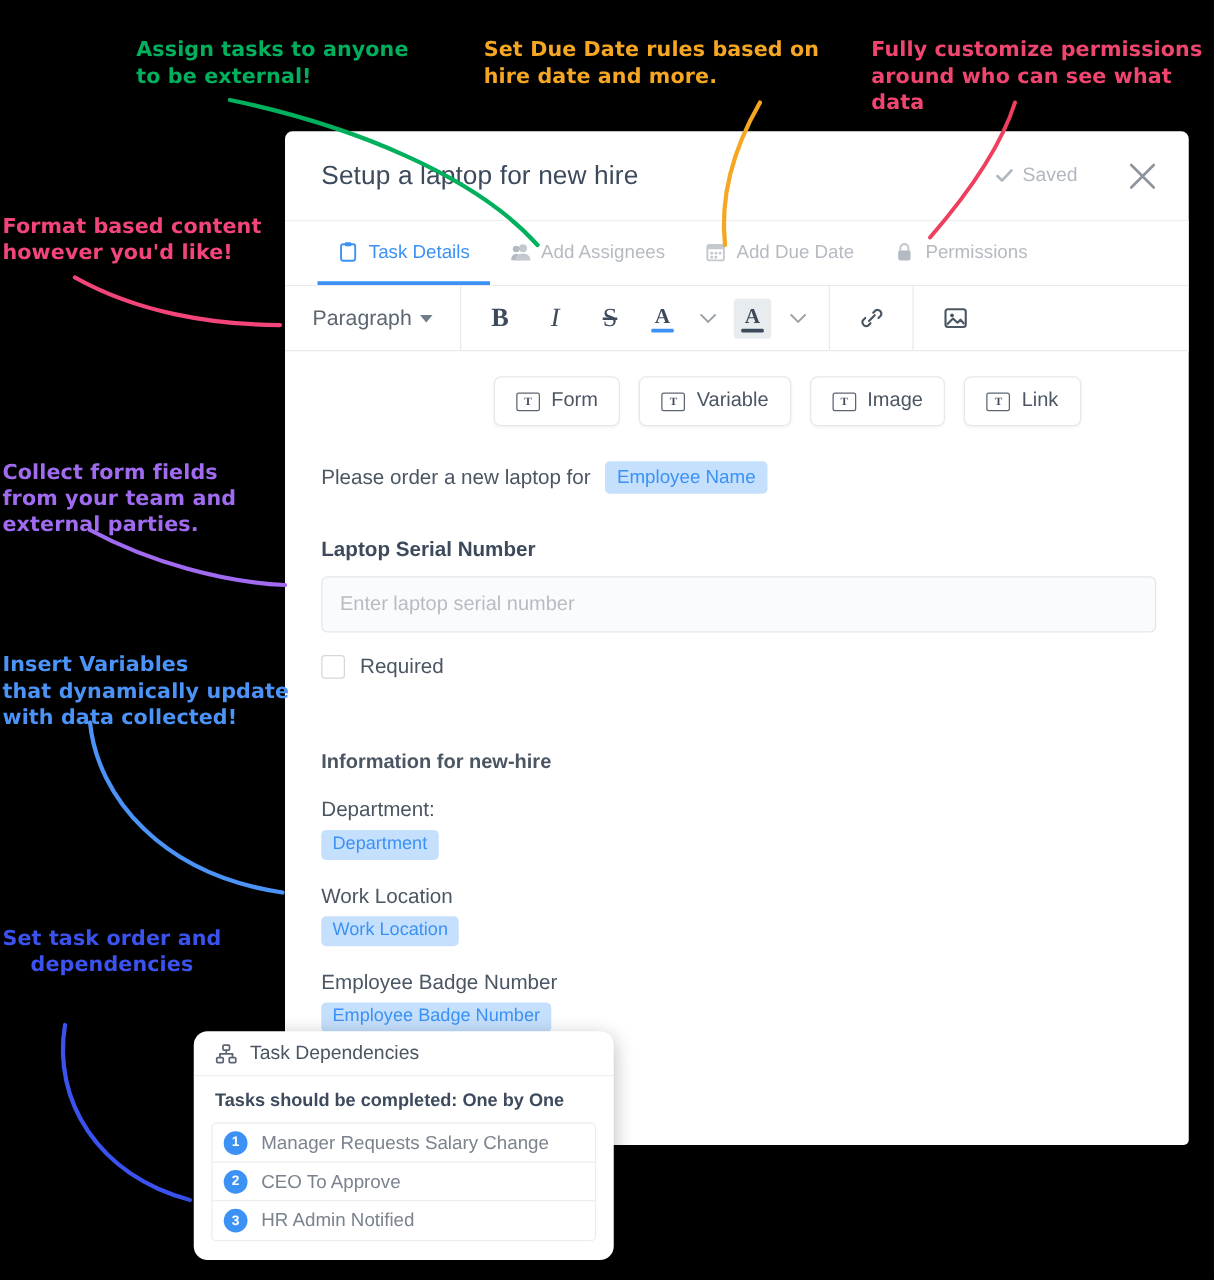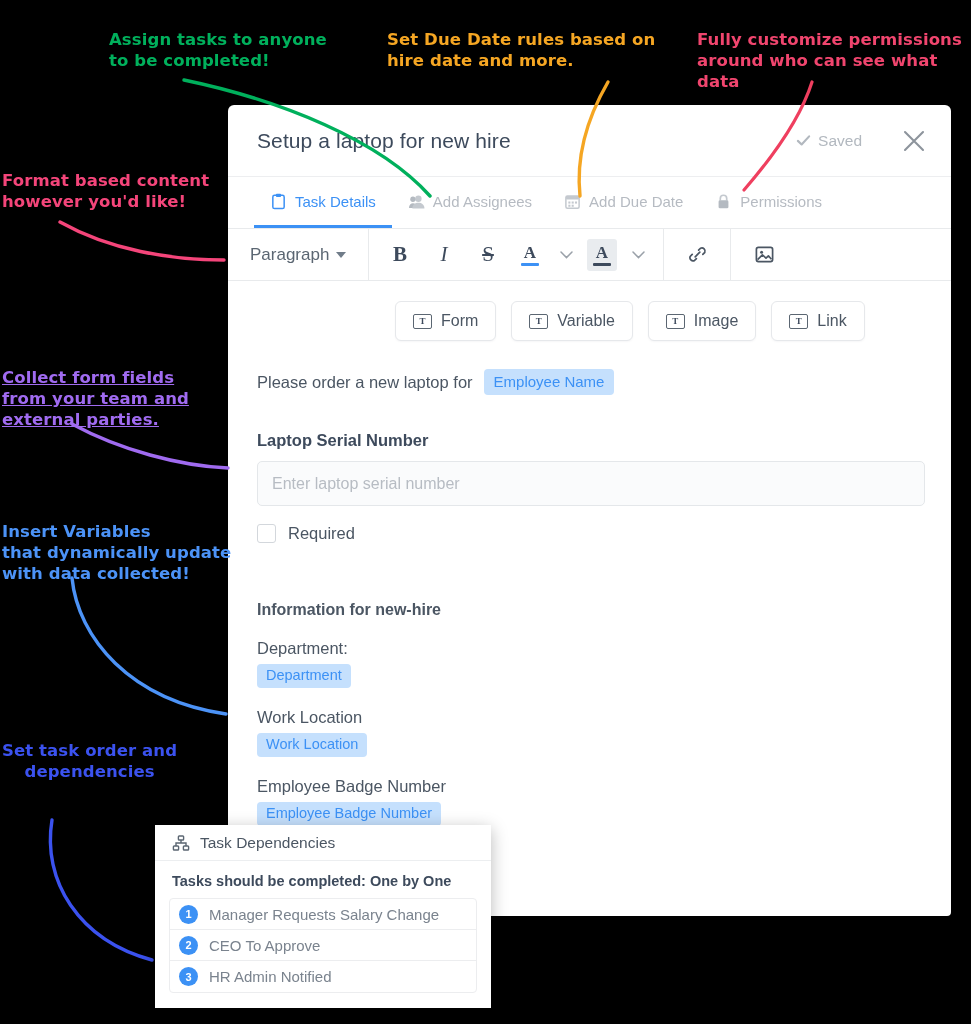--- a/index.html
+++ b/index.html
@@ -27,21 +27,21 @@
     font-size: 16.5px;
     line-height: 21px;
     letter-spacing: 0.1px;
     white-space: pre-line;
     z-index: 40;
   }
   .annot-green  { color: #00b05c; }
   .annot-orange { color: #f5a623; }
   .annot-pink   { color: #f0456e; }
   .annot-pink2  { color: #f4457a; }
-  .annot-purple { color: #a06bf0; text-decoration: underline; }
+  .annot-purple { color: #a06bf0; }
   .annot-blue   { color: #4c93f7; }
   .annot-blue2  { color: #3b52ef; }
 
   #a-assign      { left: 109px; top: 29px; }
   #a-duedate     { left: 387px; top: 29px; }
   #a-perm        { left: 697px; top: 29px; }
   #a-format      { left: 2px;   top: 170px; }
   #a-collect     { left: 2px;   top: 367px; }
   #a-variables   { left: 2px;   top: 521px; }
   #a-order       { left: 2px;   top: 740px; text-align: center; }
@@ -290,21 +290,21 @@
   }
 
   
   #dep-card {
     position: absolute;
     left: 155px;
     top: 825px;
     width: 336px;
     height: 183px;
     background: #ffffff;
-    border-radius: 0;
+    border-radius: 11px;
     z-index: 50;
     box-shadow: 0 4px 16px rgba(0,0,0,0.28);
     overflow: hidden;
   }
   .dep-head {
     height: 36px;
     display: flex;
     align-items: center;
     gap: 10px;
     padding: 0 17px;
@@ -357,21 +357,21 @@
     <path d="M184,80 C280,100 380,140 430,196" stroke="#00b05c" stroke-width="3.4" fill="none" stroke-linecap="round"></path>
     <path d="M608,82 C586,120 576,158 580,196" stroke="#f5a623" stroke-width="3.4" fill="none" stroke-linecap="round"></path>
     <path d="M812,82 C800,120 770,160 744,190" stroke="#ef3f5f" stroke-width="3.2" fill="none" stroke-linecap="round"></path>
     <path d="M60,222 C110,250 170,260 224,260" stroke="#f4457a" stroke-width="3.4" fill="none" stroke-linecap="round"></path>
     <path d="M72,424 C120,450 180,466 228,468" stroke="#a06bf0" stroke-width="3.4" fill="none" stroke-linecap="round"></path>
     <path d="M72,578 C78,638 130,700 226,714" stroke="#4c93f7" stroke-width="3.4" fill="none" stroke-linecap="round"></path>
     <path d="M52,820 C42,880 78,940 152,960" stroke="#3b52ef" stroke-width="3.4" fill="none" stroke-linecap="round"></path>
   </svg>
 
   <div class="annot annot-green" id="a-assign">Assign tasks to anyone
-to be completed!</div>
+to be external!</div>
   <div class="annot annot-orange" id="a-duedate">Set Due Date rules based on
 hire date and more.</div>
   <div class="annot annot-pink" id="a-perm">Fully customize permissions
 around who can see what data</div>
   <div class="annot annot-pink2" id="a-format">Format based content
 however you'd like!</div>
   <div class="annot annot-purple" id="a-collect">Collect form fields
 from your team and
 external parties.</div>
   <div class="annot annot-blue" id="a-variables">Insert Variables

